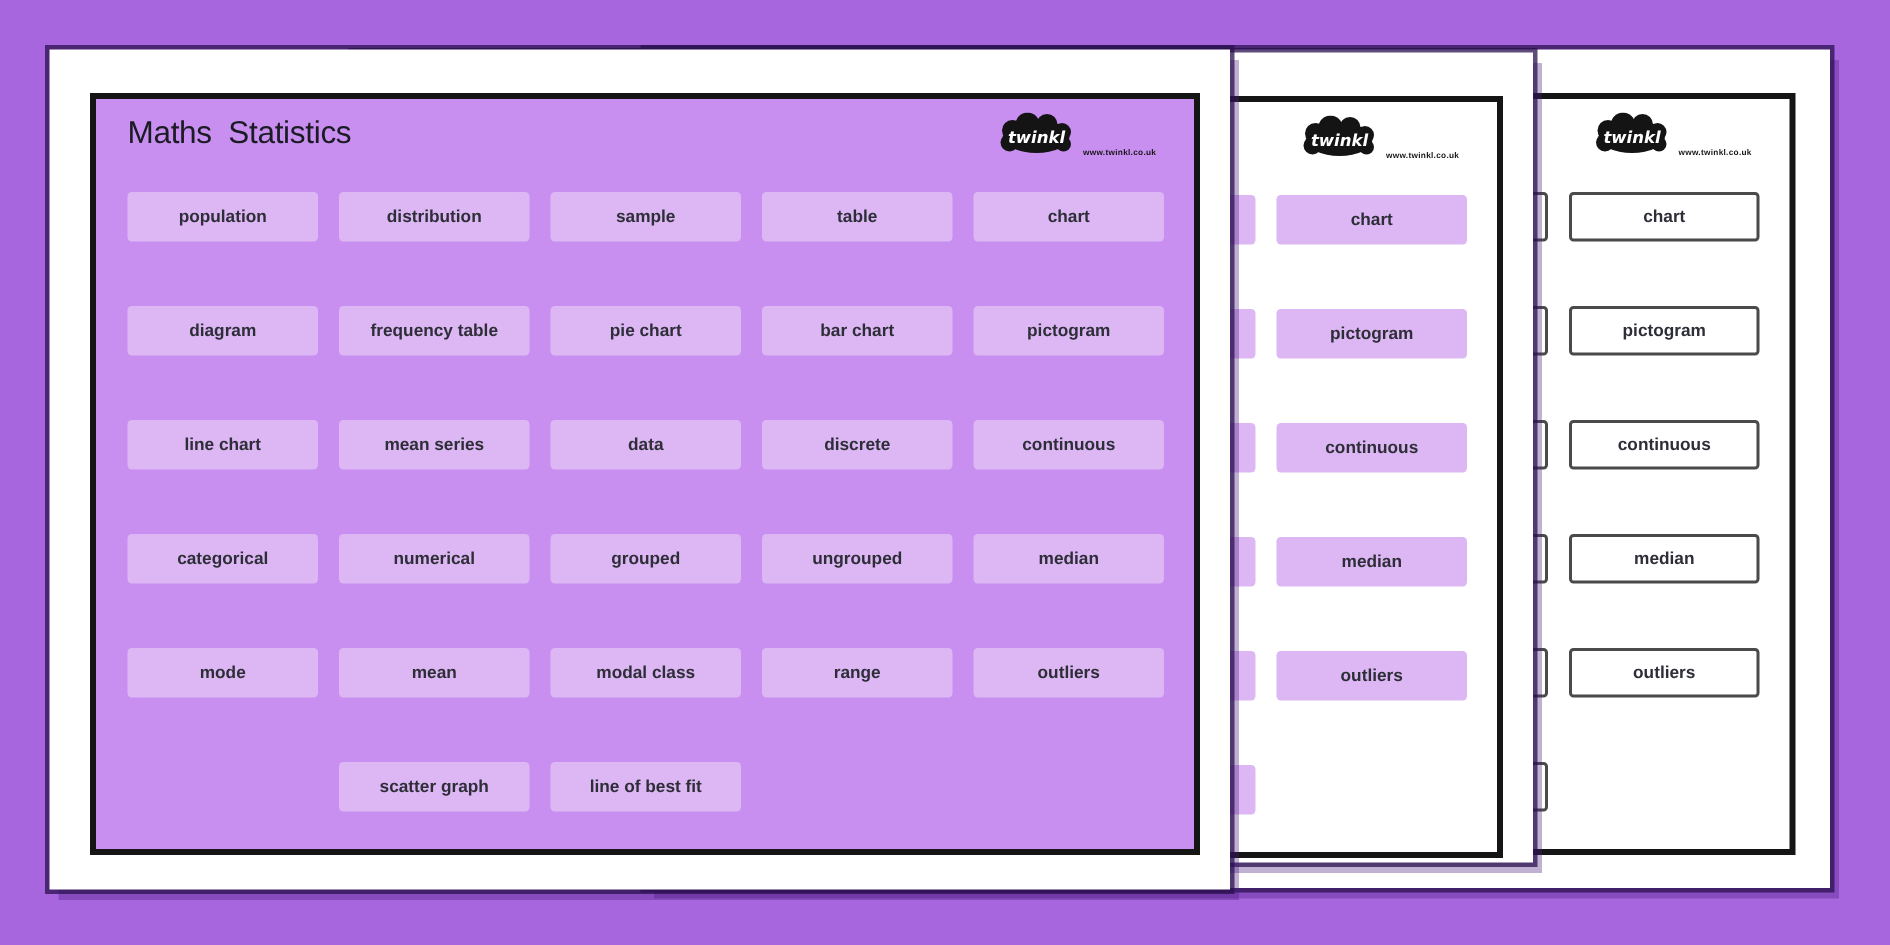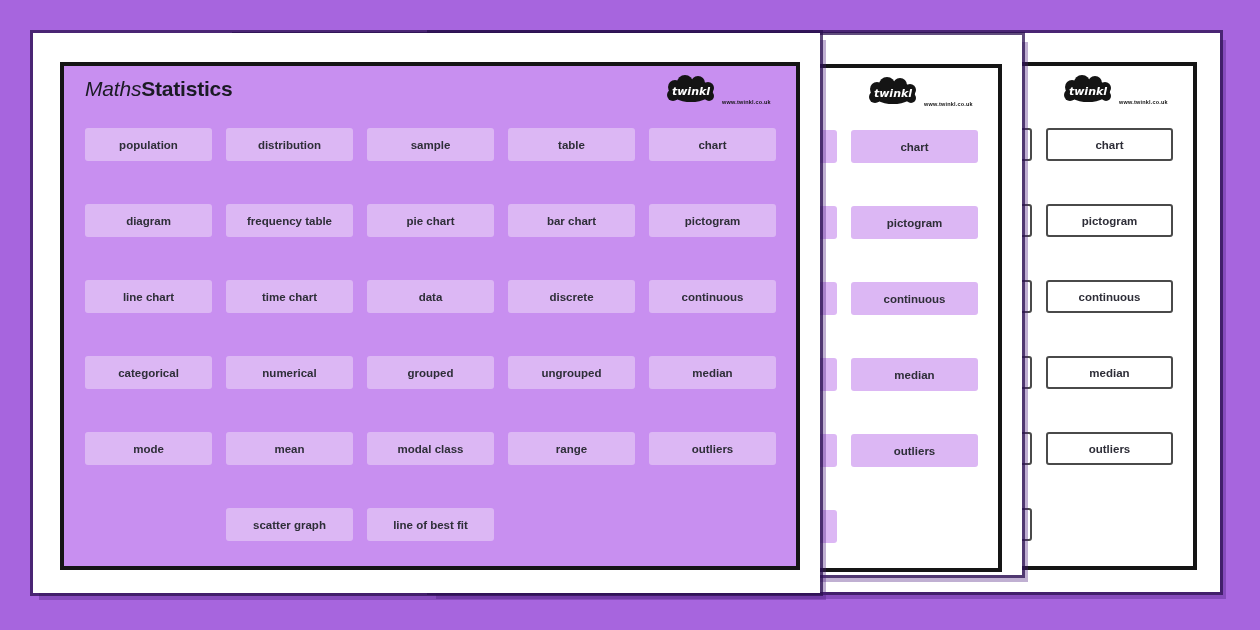--- a/index.html
+++ b/index.html
@@ -35,22 +35,22 @@
 
   
   .page-title {
     position: absolute;
     left: 52px; top: 44px;
     font-size: 21px;
     color: #1b1b24;
     letter-spacing: -0.2px;
     white-space: nowrap;
   }
-  .page-title .t-reg  { font-weight: 400; font-style: italic; }
-  .page-title .t-bold { font-weight: 700; margin-left: 0; }
+  .page-title .t-reg  { font-weight: 400; }
+  .page-title .t-bold { font-weight: 400; margin-left: 11px; }
 
   .logo {
     position: absolute;
     left: 632px; top: 42px;
     display: flex;
     align-items: flex-end;
     gap: 5px;
   }
   .logo-url {
     font-size: 5.5px;
@@ -215,21 +215,21 @@
       </div>
       <div class="card-row">
         <div class="card card-purple">diagram</div>
         <div class="card card-purple">frequency table</div>
         <div class="card card-purple">pie chart</div>
         <div class="card card-purple">bar chart</div>
         <div class="card card-purple">pictogram</div>
       </div>
       <div class="card-row">
         <div class="card card-purple">line chart</div>
-        <div class="card card-purple">time chart</div>
+        <div class="card card-purple">mean series</div>
         <div class="card card-purple">data</div>
         <div class="card card-purple">discrete</div>
         <div class="card card-purple">continuous</div>
       </div>
       <div class="card-row">
         <div class="card card-purple">categorical</div>
         <div class="card card-purple">numerical</div>
         <div class="card card-purple">grouped</div>
         <div class="card card-purple">ungrouped</div>
         <div class="card card-purple">median</div>

